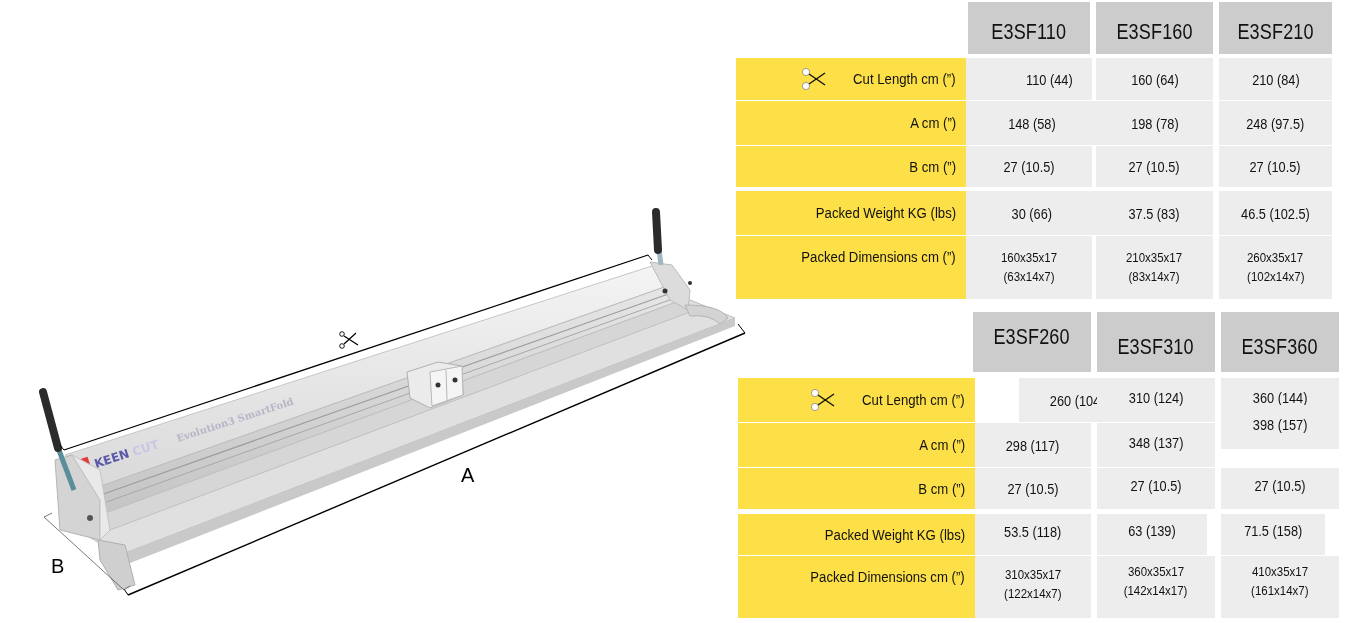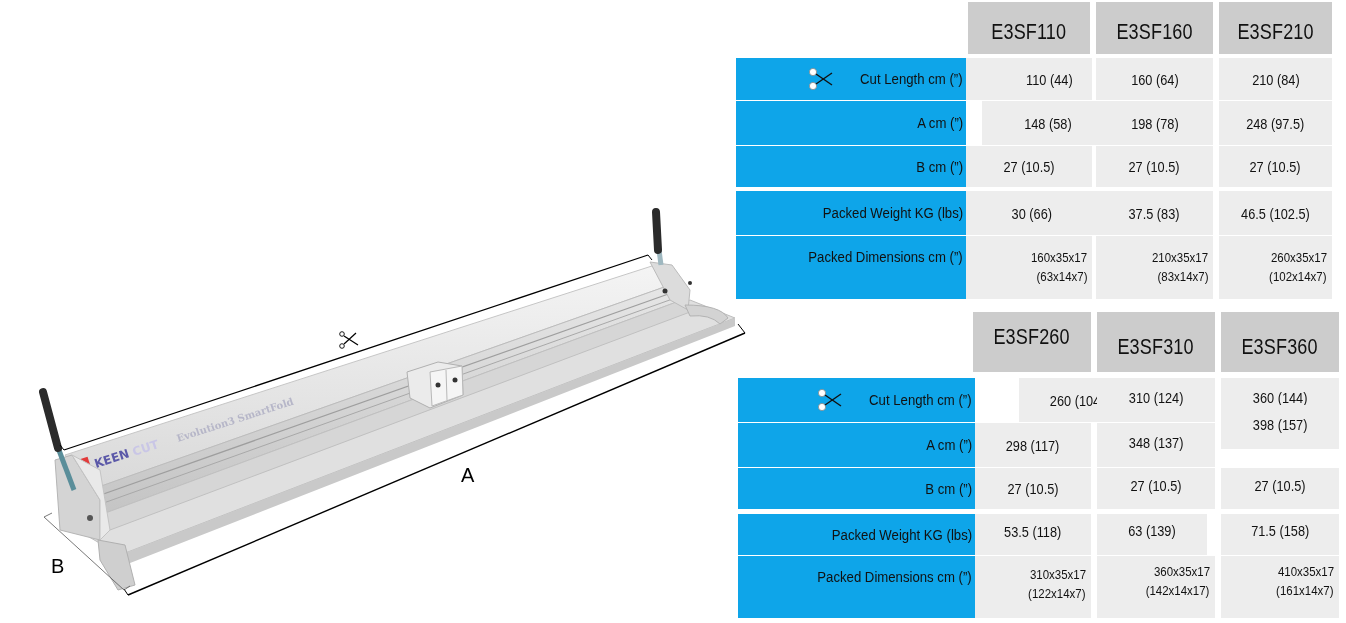--- a/index.html
+++ b/index.html
@@ -6,26 +6,26 @@
     body { width: 1346px; height: 623px; position: relative; overflow: hidden;
            font-family: "Liberation Sans", sans-serif; color: #111; }
     .abs { position: absolute; box-sizing: border-box; }
 
     
     #product { left: 0; top: 0; width: 760px; height: 623px; }
 
     
     .hdr { background: #cccccc; display: flex; align-items: flex-end; justify-content: center; }
     .hdr span { font-size: 22px; display: inline-block; transform: scaleX(0.82); letter-spacing: 0.2px; white-space: nowrap; }
-    .lbl { background: #0ea5e9; display: flex; align-items: center; justify-content: flex-end; padding-right: 3px; }
+    .lbl { background: #fde047; display: flex; align-items: center; justify-content: flex-end; padding-right: 10px; }
     .lbl span.t { font-size: 15.5px; display: inline-block; transform: scaleX(0.85); transform-origin: right center; white-space: nowrap; }
     .lbl.top { align-items: flex-start; padding-top: 12px; }
     .cell { background: #ededed; display: flex; flex-direction: column; align-items: center; justify-content: center; }
     .cell span { font-size: 15px; display: inline-block; transform: scaleX(0.85); white-space: nowrap; line-height: 19px; }
-    .cell.top { justify-content: flex-start; padding-top: 12px; align-items: flex-end; }
+    .cell.top { justify-content: flex-start; padding-top: 12px; }
     .cell.small span { font-size: 13.5px; }
     .scis { display: inline-block; width: 30px; height: 24px; margin-right: 4px; vertical-align: middle; }
   </style>
 </head>
 <body>
 
 <svg id="product" class="abs" viewBox="0 0 760 623" width="760" height="623">
   <defs>
     <linearGradient id="railTop" x1="0" y1="0" x2="0" y2="1">
       <stop offset="0" stop-color="#f4f4f4"></stop>
@@ -143,21 +143,21 @@
   <div class="abs cell" style="left:1096px;top:58px;width:117px;height:42px;">
       <span>160 (64)</span>
     </div>
   <div class="abs cell" style="left:1219px;top:58px;width:113px;height:42px;">
       <span>210 (84)</span>
     </div>
 
   <div class="abs lbl" style="left:736px;top:101px;width:230px;height:44px;">
       <span class="t">A  cm (”)</span>
     </div>
-  <div class="abs cell" style="left:966px;top:101px;width:132px;height:44px;margin-left:16px;">
+  <div class="abs cell" style="left:966px;top:101px;width:132px;height:44px;">
       <span>148 (58)</span>
     </div>
   <div class="abs cell" style="left:1096px;top:101px;width:117px;height:44px;">
       <span>198 (78)</span>
     </div>
   <div class="abs cell" style="left:1219px;top:101px;width:113px;height:44px;">
       <span>248 (97.5)</span>
     </div>
 
   <div class="abs lbl" style="left:736px;top:146px;width:230px;height:41px;">
@@ -261,21 +261,21 @@
 
   <div class="abs lbl" style="left:738px;top:514px;width:237px;height:41px;">
       <span class="t">Packed Weight KG (lbs)</span>
     </div>
   <div class="abs cell" style="left:975px;top:514px;width:116px;height:41px;padding-bottom:6px;">
       <span>53.5 (118)</span>
     </div>
   <div class="abs cell" style="left:1097px;top:514px;width:110px;height:41px;padding-bottom:8px;">
       <span>63 (139)</span>
     </div>
-  <div class="abs cell" style="left:1221px;top:514px;width:118px;height:41px;padding-bottom:8px;">
+  <div class="abs cell" style="left:1221px;top:514px;width:104px;height:41px;padding-bottom:8px;">
       <span>71.5 (158)</span>
     </div>
 
   <div class="abs lbl top" style="left:738px;top:556px;width:237px;height:62px;">
       <span class="t">Packed Dimensions cm (”)</span>
     </div>
   <div class="abs cell top small" style="left:975px;top:556px;width:116px;height:62px;padding-top:9px;">
       <span>310x35x17</span>
       <span>(122x14x7)</span>
     </div>

